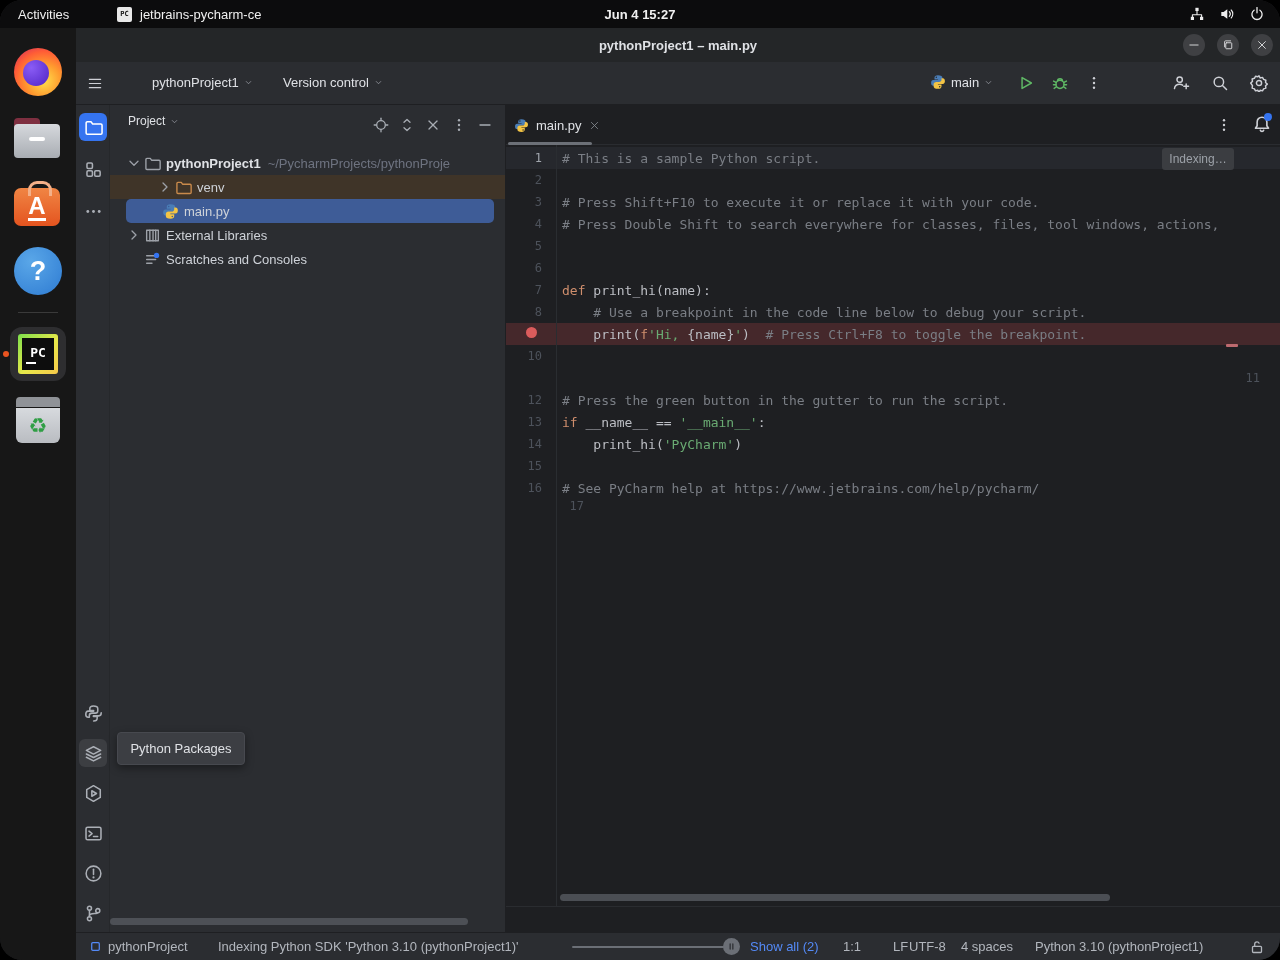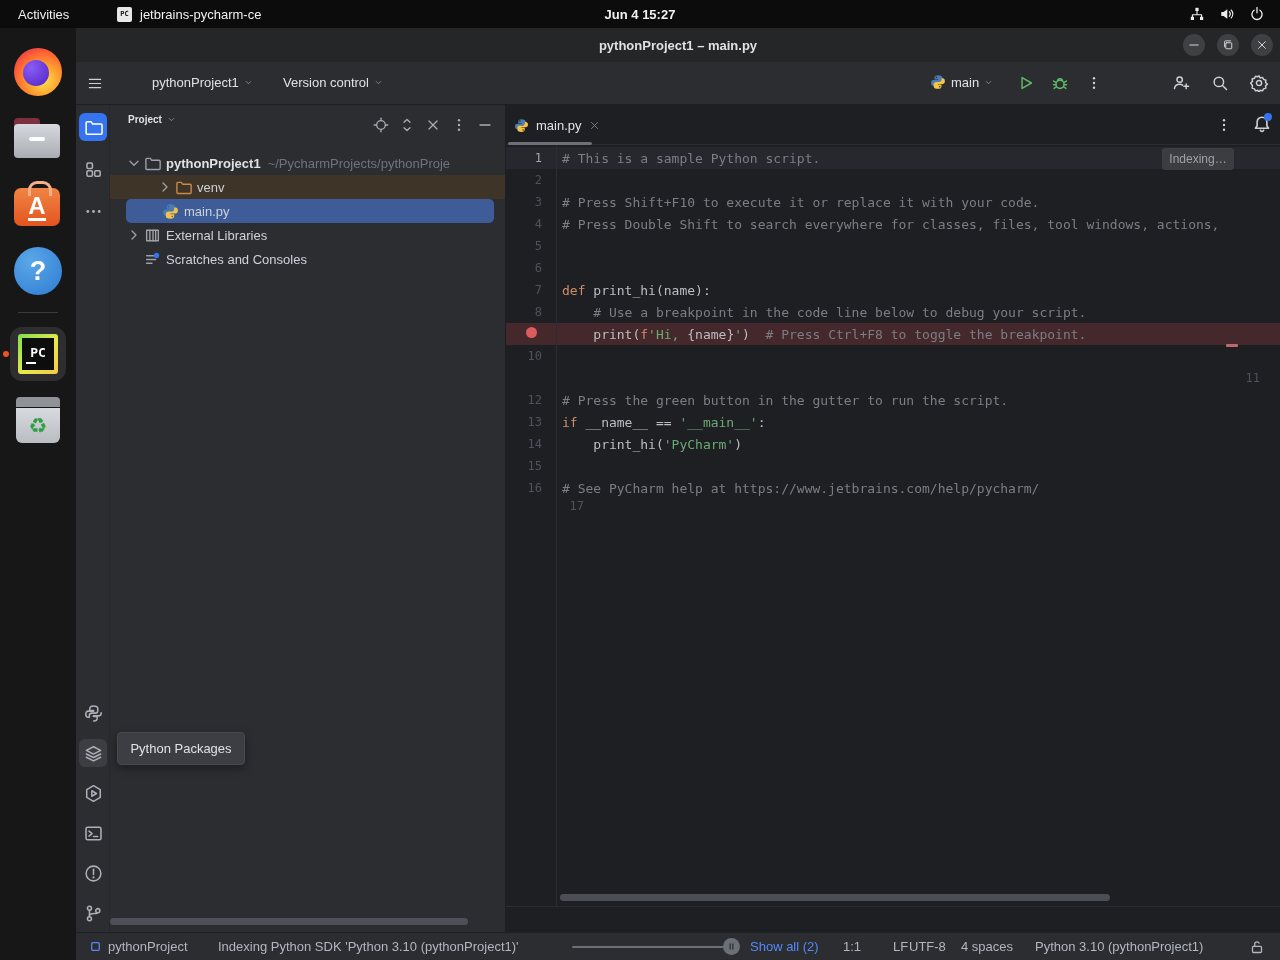--- a/index.html
+++ b/index.html
@@ -1,17 +1,17 @@
 <!DOCTYPE html>
 <html><head>
 <meta charset="utf-8">
 <style>
   html,body{margin:0;padding:0;background:#000;}
   #app{position:relative;width:1280px;height:960px;overflow:hidden;background:#1e1f22;
-       font-family:"Liberation Sans",sans-serif;color:#d5d8dd;-webkit-font-smoothing:antialiased;}
+       font-family:"Liberation Sans",sans-serif;color:#d5d8dd;border-radius:22px;-webkit-font-smoothing:antialiased;}
   .abs{position:absolute;}
   .row{display:flex;align-items:center;}
   svg{display:block;width:100%;height:100%;}
   .ic{display:inline-block;width:16px;height:16px;color:#a8adb4;flex:none;}
   .ic18{width:18px;height:18px;}
   
   #sysbar{left:0;top:0;width:1280px;height:28px;background:#0c0c0d;color:#f0f0f0;font-size:13px;}
   
   #dock{left:0;top:28px;width:76px;height:932px;background:#171717;}
   .dock-item{position:absolute;left:14px;width:48px;height:48px;cursor:pointer;}
@@ -317,21 +317,21 @@
             <circle cx="4.6" cy="12.4" r="1.7"></circle>
             <circle cx="11.6" cy="5.6" r="1.7"></circle>
             <line x1="4.6" y1="5.3" x2="4.6" y2="10.7"></line>
             <path d="M4.6 9.6c0-2.4 7-1 7-2.3"></path>
           </svg>
         </span>
       </div>
     </div>
 
   <div id="panel" class="abs">
-    <div class="row abs" style="left:18px;top:9px;gap:5px;font-size:10px;font-weight:bold;color:#dfe1e5;">
+    <div class="row abs" style="left:18px;top:9px;gap:5px;font-size:12px;font-weight:normal;color:#dfe1e5;">
       <span>Project</span>
       <span class="ic chev">
           <svg viewBox="0 0 16 16" fill="none" stroke="currentColor" stroke-width="1.3" stroke-linecap="round" stroke-linejoin="round">
             <polyline points="4,6.2 8,10.2 12,6.2"></polyline>
           </svg>
         </span>
     </div>
     <span class="ic abs" style="left:263px;top:12px;">
         <svg viewBox="0 0 16 16" fill="none" stroke="currentColor" stroke-width="1.3" stroke-linecap="round" stroke-linejoin="round">
           <circle cx="8" cy="8" r="4.3"></circle>

